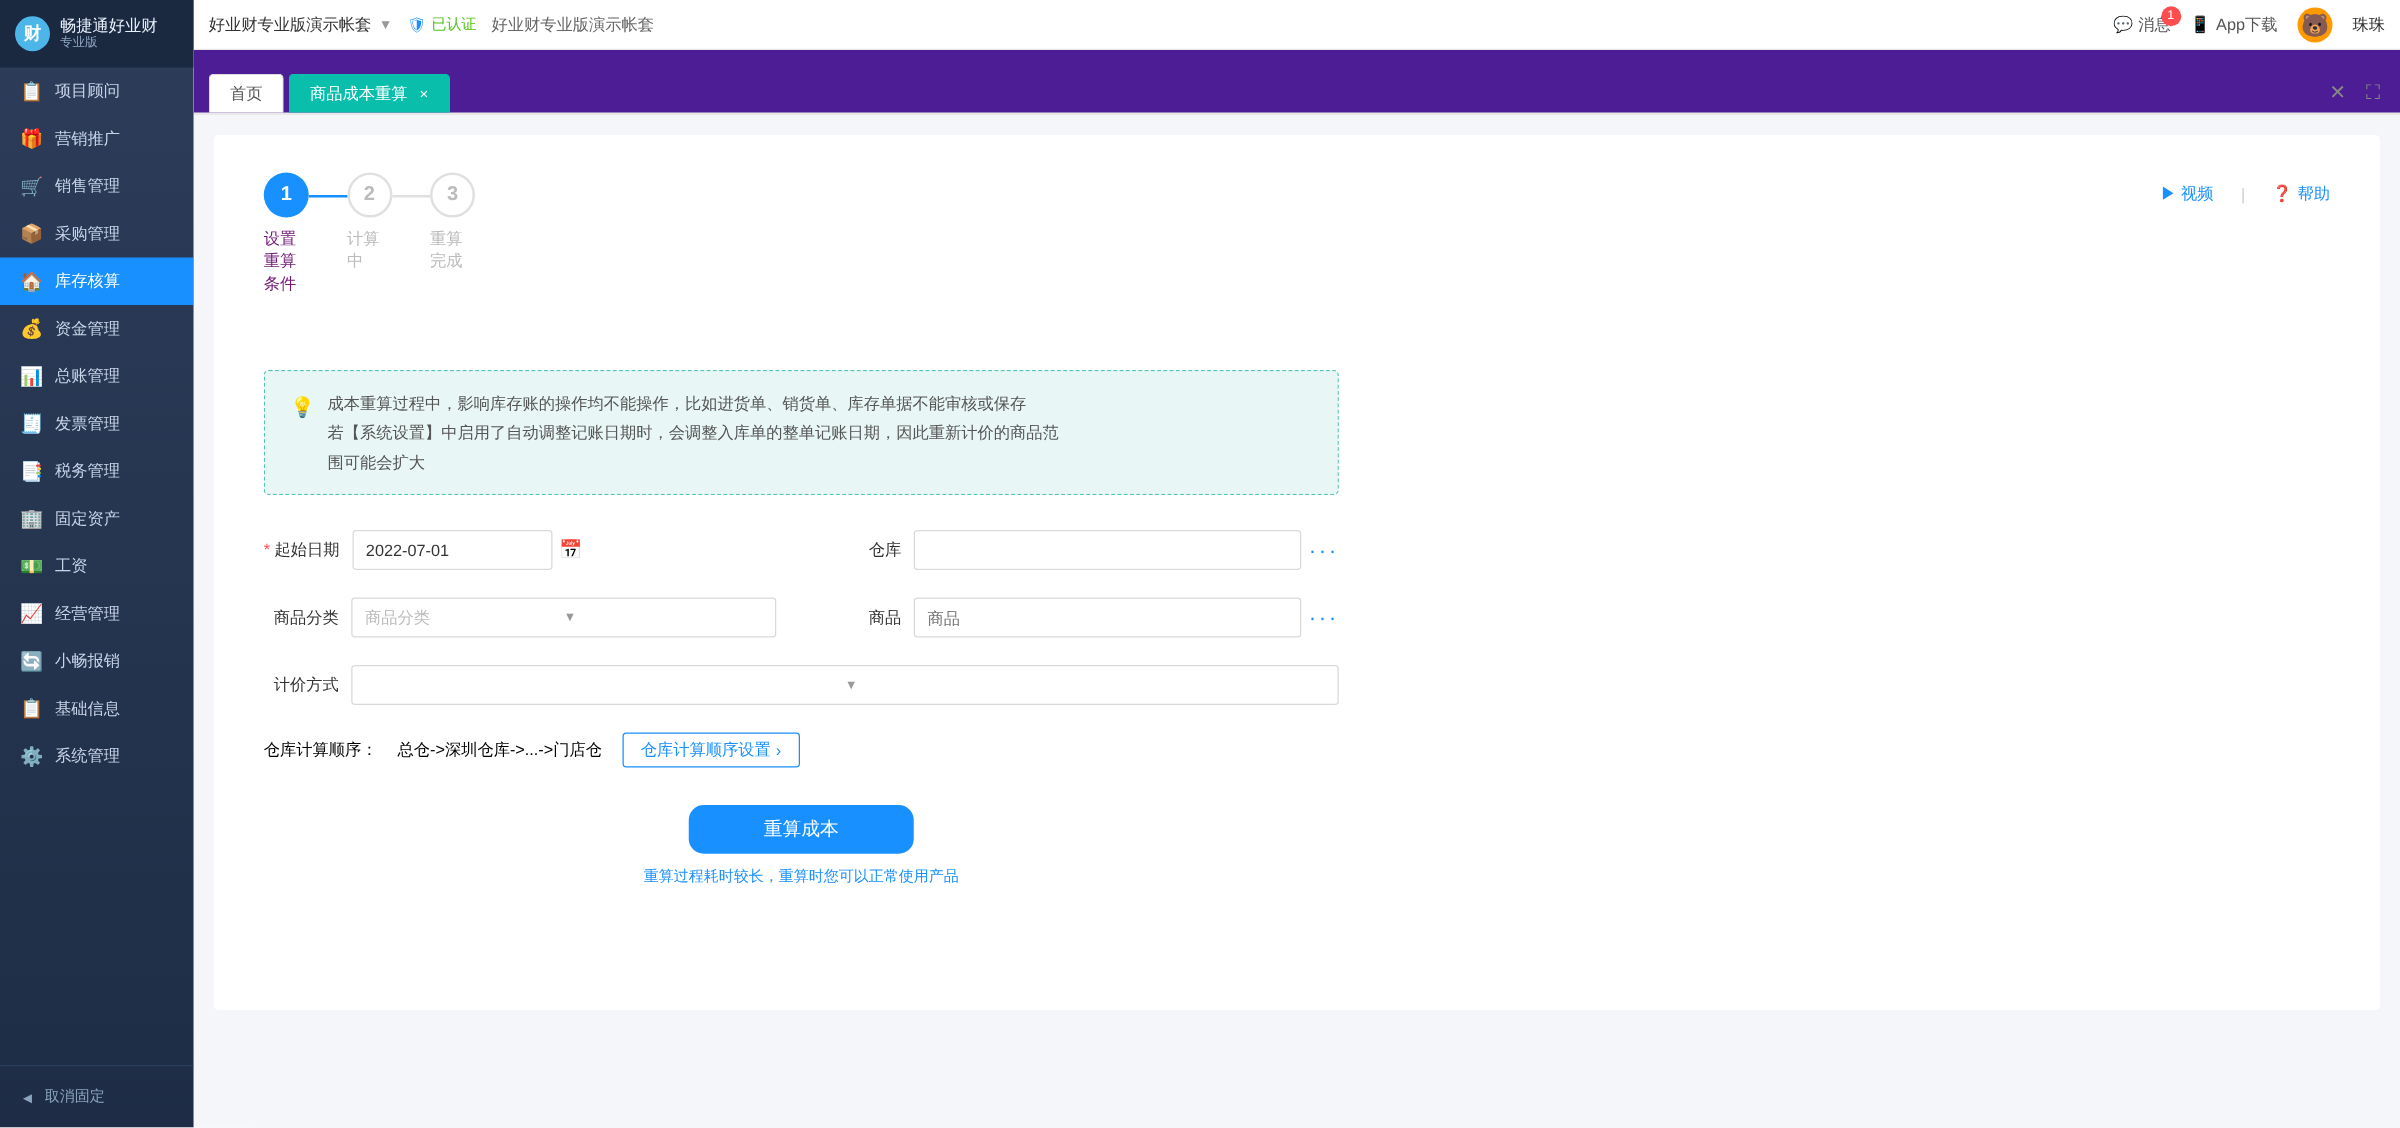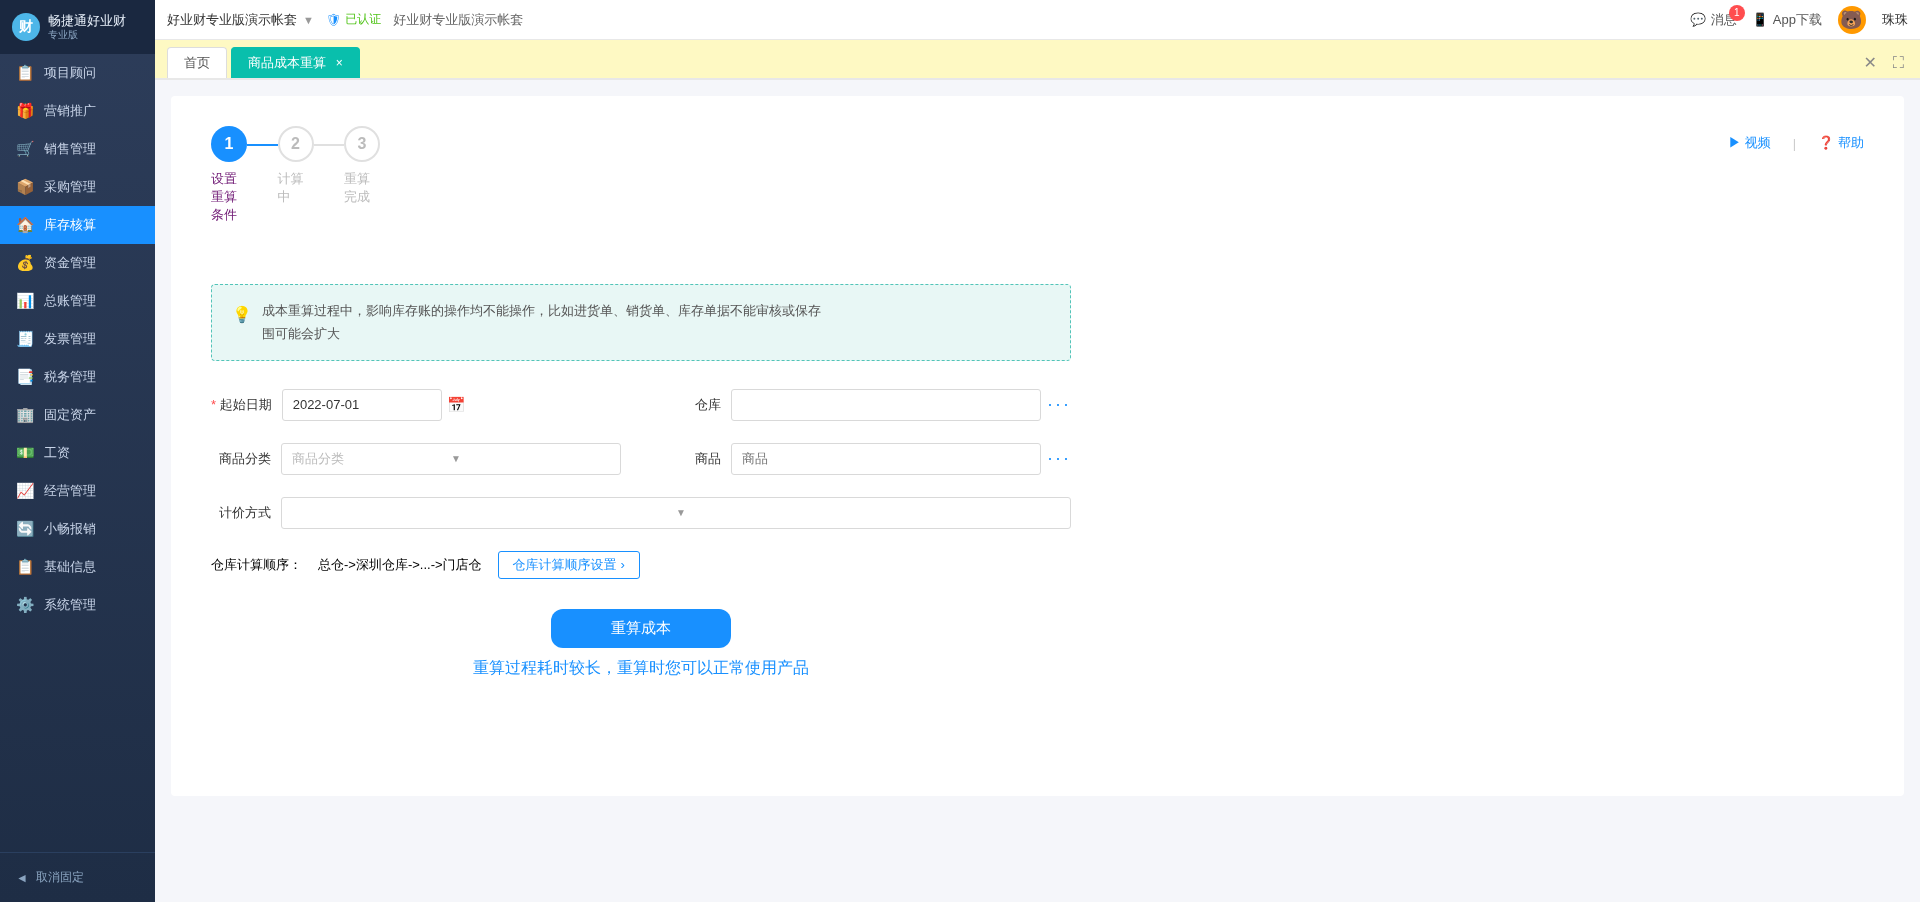--- a/index.html
+++ b/index.html
@@ -79,21 +79,21 @@
     .badge-wrap { position: relative; }
     .badge {
       position: absolute; top: -6px; right: -8px;
       background: #ff4d4f; color: white; font-size: 10px;
       border-radius: 8px; padding: 0 4px; min-width: 16px; text-align: center; height: 16px; line-height: 16px;
     }
     .avatar { width: 28px; height: 28px; border-radius: 50%; background: #ff9900; display: flex; align-items: center; justify-content: center; overflow: hidden; }
 
     
     .tabs-bar {
-      height: 40px; background: #fef9c3; display: flex; align-items: flex-end; padding: 0 12px; flex-shrink: 0; border-bottom: 2px solid #e8e8e8; position: relative;
+      height: 52px; background: #4c1d95; display: flex; align-items: flex-end; padding: 0 12px; flex-shrink: 0; border-bottom: 2px solid #e8e8e8; position: relative;
     }
     .tab {
       padding: 6px 16px; font-size: 13px; cursor: pointer; color: #666;
       border: 1px solid transparent; border-bottom: none; background: transparent;
       margin-right: 4px; border-radius: 4px 4px 0 0;
     }
     .tab.active {
       background: #09bfac; color: white; border-color: #09bfac;
     }
     .tab-close { margin-left: 6px; cursor: pointer; font-size: 12px; }
@@ -178,21 +178,21 @@
       display: flex; align-items: center; gap: 4px;
     }
 
     
     .recalc-section { text-align: center; margin-top: 10px; }
     .recalc-btn {
       background: #1890ff; color: white; border: none; border-radius: 12px;
       padding: 10px 60px; font-size: 15px; cursor: pointer;
       display: inline-block; min-width: 160px;
     }
-    .recalc-hint { color: #1890ff; font-size: 16px; margin-top: 10px; }
+    .recalc-hint { color: #1890ff; font-size: 12px; margin-top: 10px; }
   </style>
 </head>
 <body>
 
 <div class="sidebar">
   <div class="sidebar-logo">
     <div class="sidebar-logo-icon">财</div>
     <div class="sidebar-logo-text">
       <div>畅捷通好业财</div>
       <div class="sub">专业版</div>
@@ -336,20 +336,21 @@
           <span>▶ <span>视频</span></span>
           <span style="color:#ccc;">|</span>
           <span>❓ <span>帮助</span></span>
         </div>
       </div>
 
       <div class="info-box">
         <span class="info-icon">💡</span>
         <div>
           <div>成本重算过程中，影响库存账的操作均不能操作，比如进货单、销货单、库存单据不能审核或保存</div>
+          <div>若【系统设置】中启用了自动调整记账日期时，会调整入库单的整单记账日期，因此重新计价的商品范</div>
           <div>围可能会扩大</div>
         </div>
       </div>
 
       <div class="form-section">
 
         <div class="form-row">
           <div class="form-group">
             <span class="form-label required">起始日期</span>
             <div class="form-input-wrap">

